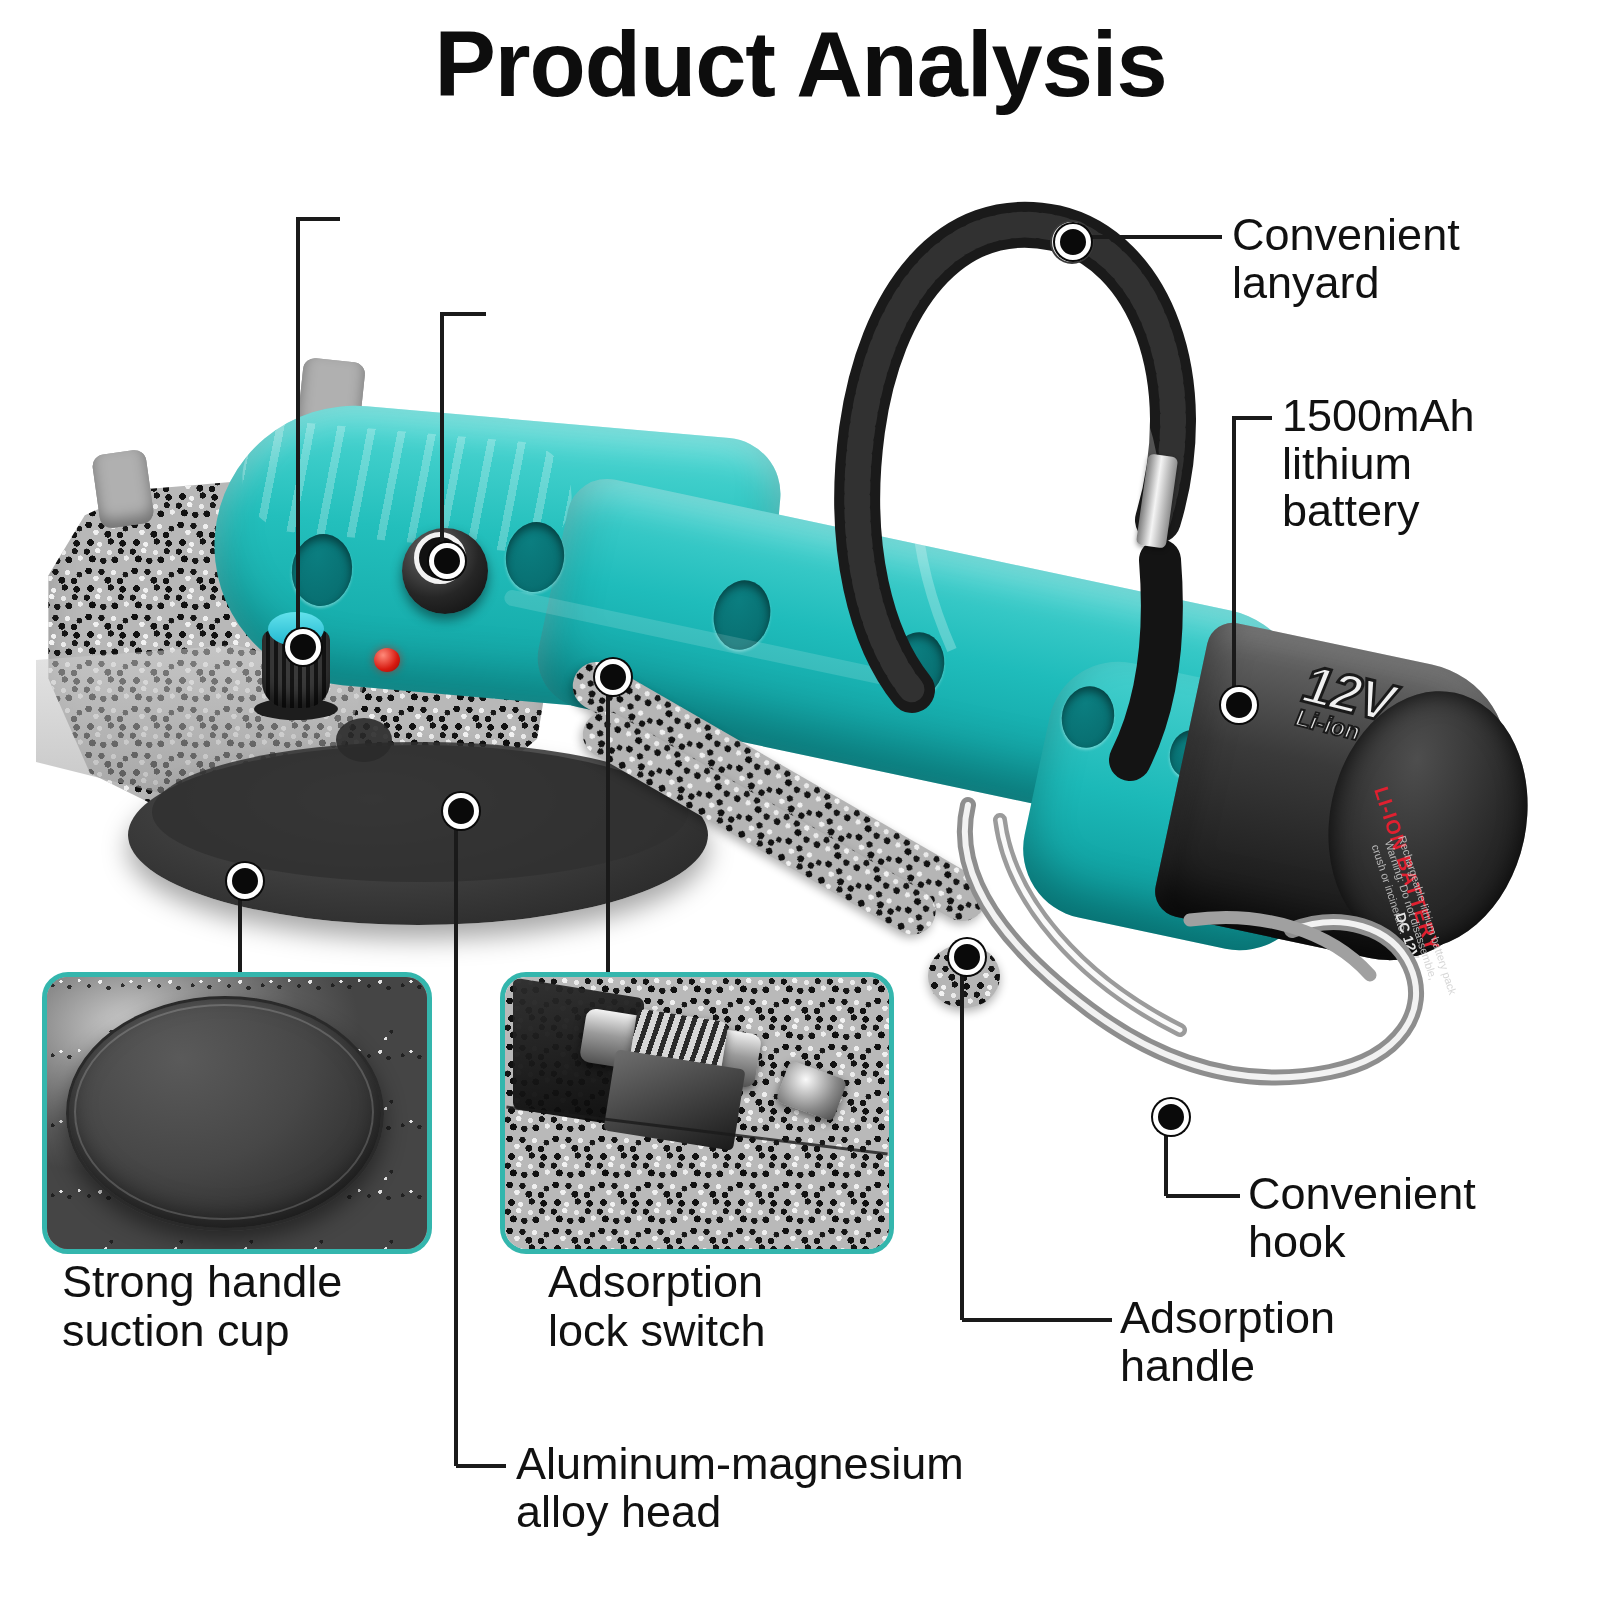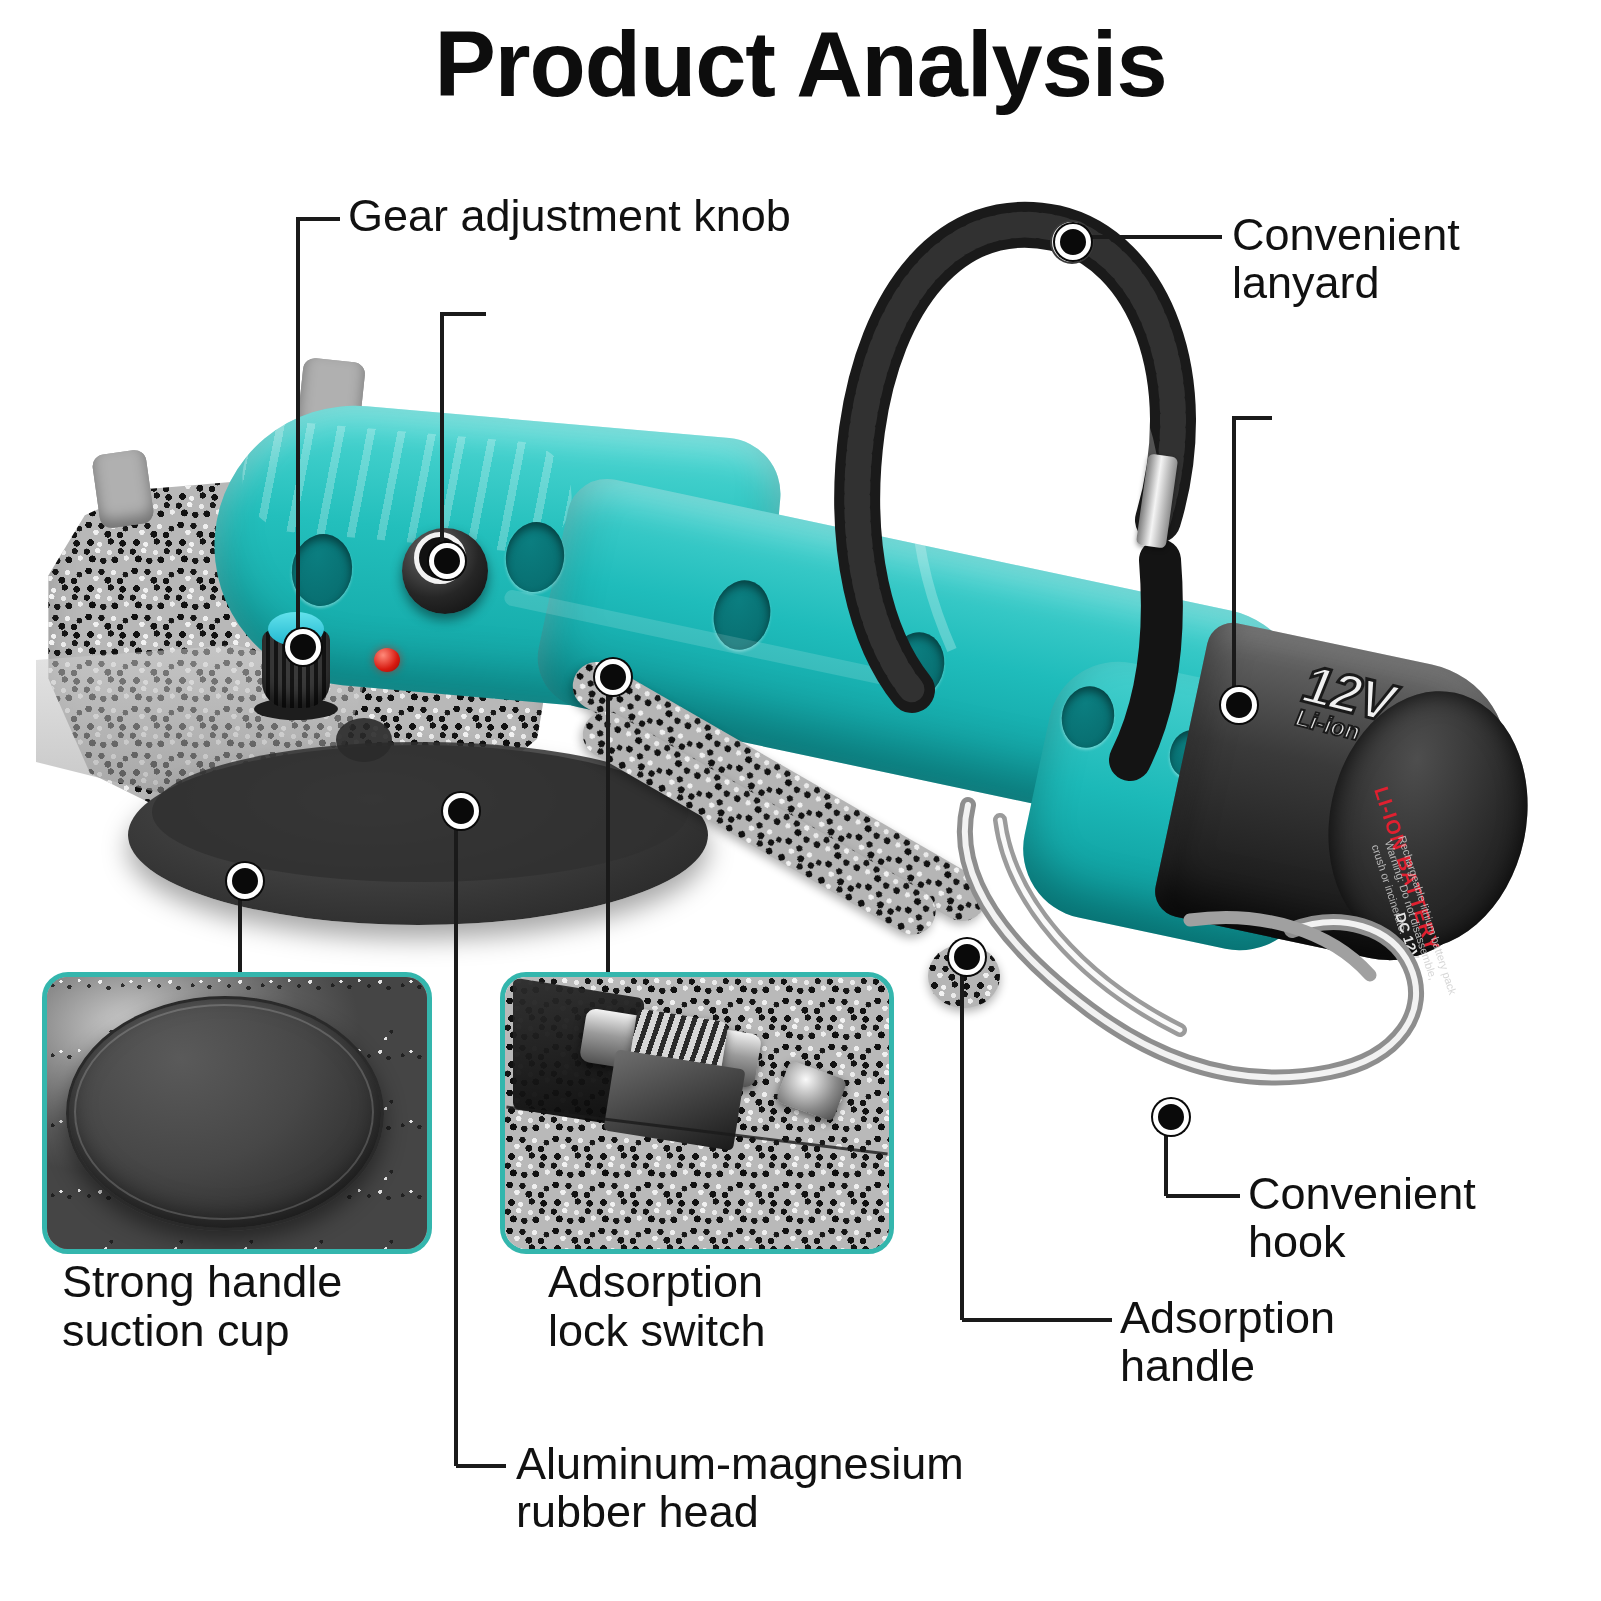--- a/index.html
+++ b/index.html
@@ -350,35 +350,37 @@
   <div class="dot" style="left:285px;top:629px;"></div>
   <div class="dot" style="left:429px;top:543px;"></div>
   <div class="dot" style="left:1055px;top:224px;"></div>
   <div class="dot" style="left:1221px;top:687px;"></div>
   <div class="dot" style="left:1153px;top:1099px;"></div>
   <div class="dot" style="left:949px;top:939px;"></div>
   <div class="dot" style="left:443px;top:793px;"></div>
   <div class="dot" style="left:227px;top:863px;"></div>
   <div class="dot" style="left:595px;top:659px;"></div>
 
-  <div class="label" style="left:348px;top:192px;">Gear adjustment knob</div>
 
 
   <div class="label" style="left:1232px;top:211px;">Convenient
 lanyard</div>
 
+  <div class="label" style="left:1282px;top:392px;">1500mAh
+lithium
+battery</div>
 
   <div class="label" style="left:1248px;top:1170px;">Convenient
 hook</div>
 
   <div class="label" style="left:1120px;top:1294px;">Adsorption
 handle</div>
 
   <div class="label" style="left:516px;top:1440px;">Aluminum-magnesium
-rubber head</div>
+alloy head</div>
 
   <div class="inset" style="left:42px;top:972px;width:380px;height:272px;">
     <div class="cup-bg"></div>
     <div class="cup-speck"></div>
     <div class="cup-disc"></div>
     <div class="cup-rim"></div>
   </div>
   <div class="inset-cap" style="left:62px;top:1258px;">Strong handle
 suction cup</div>
 

